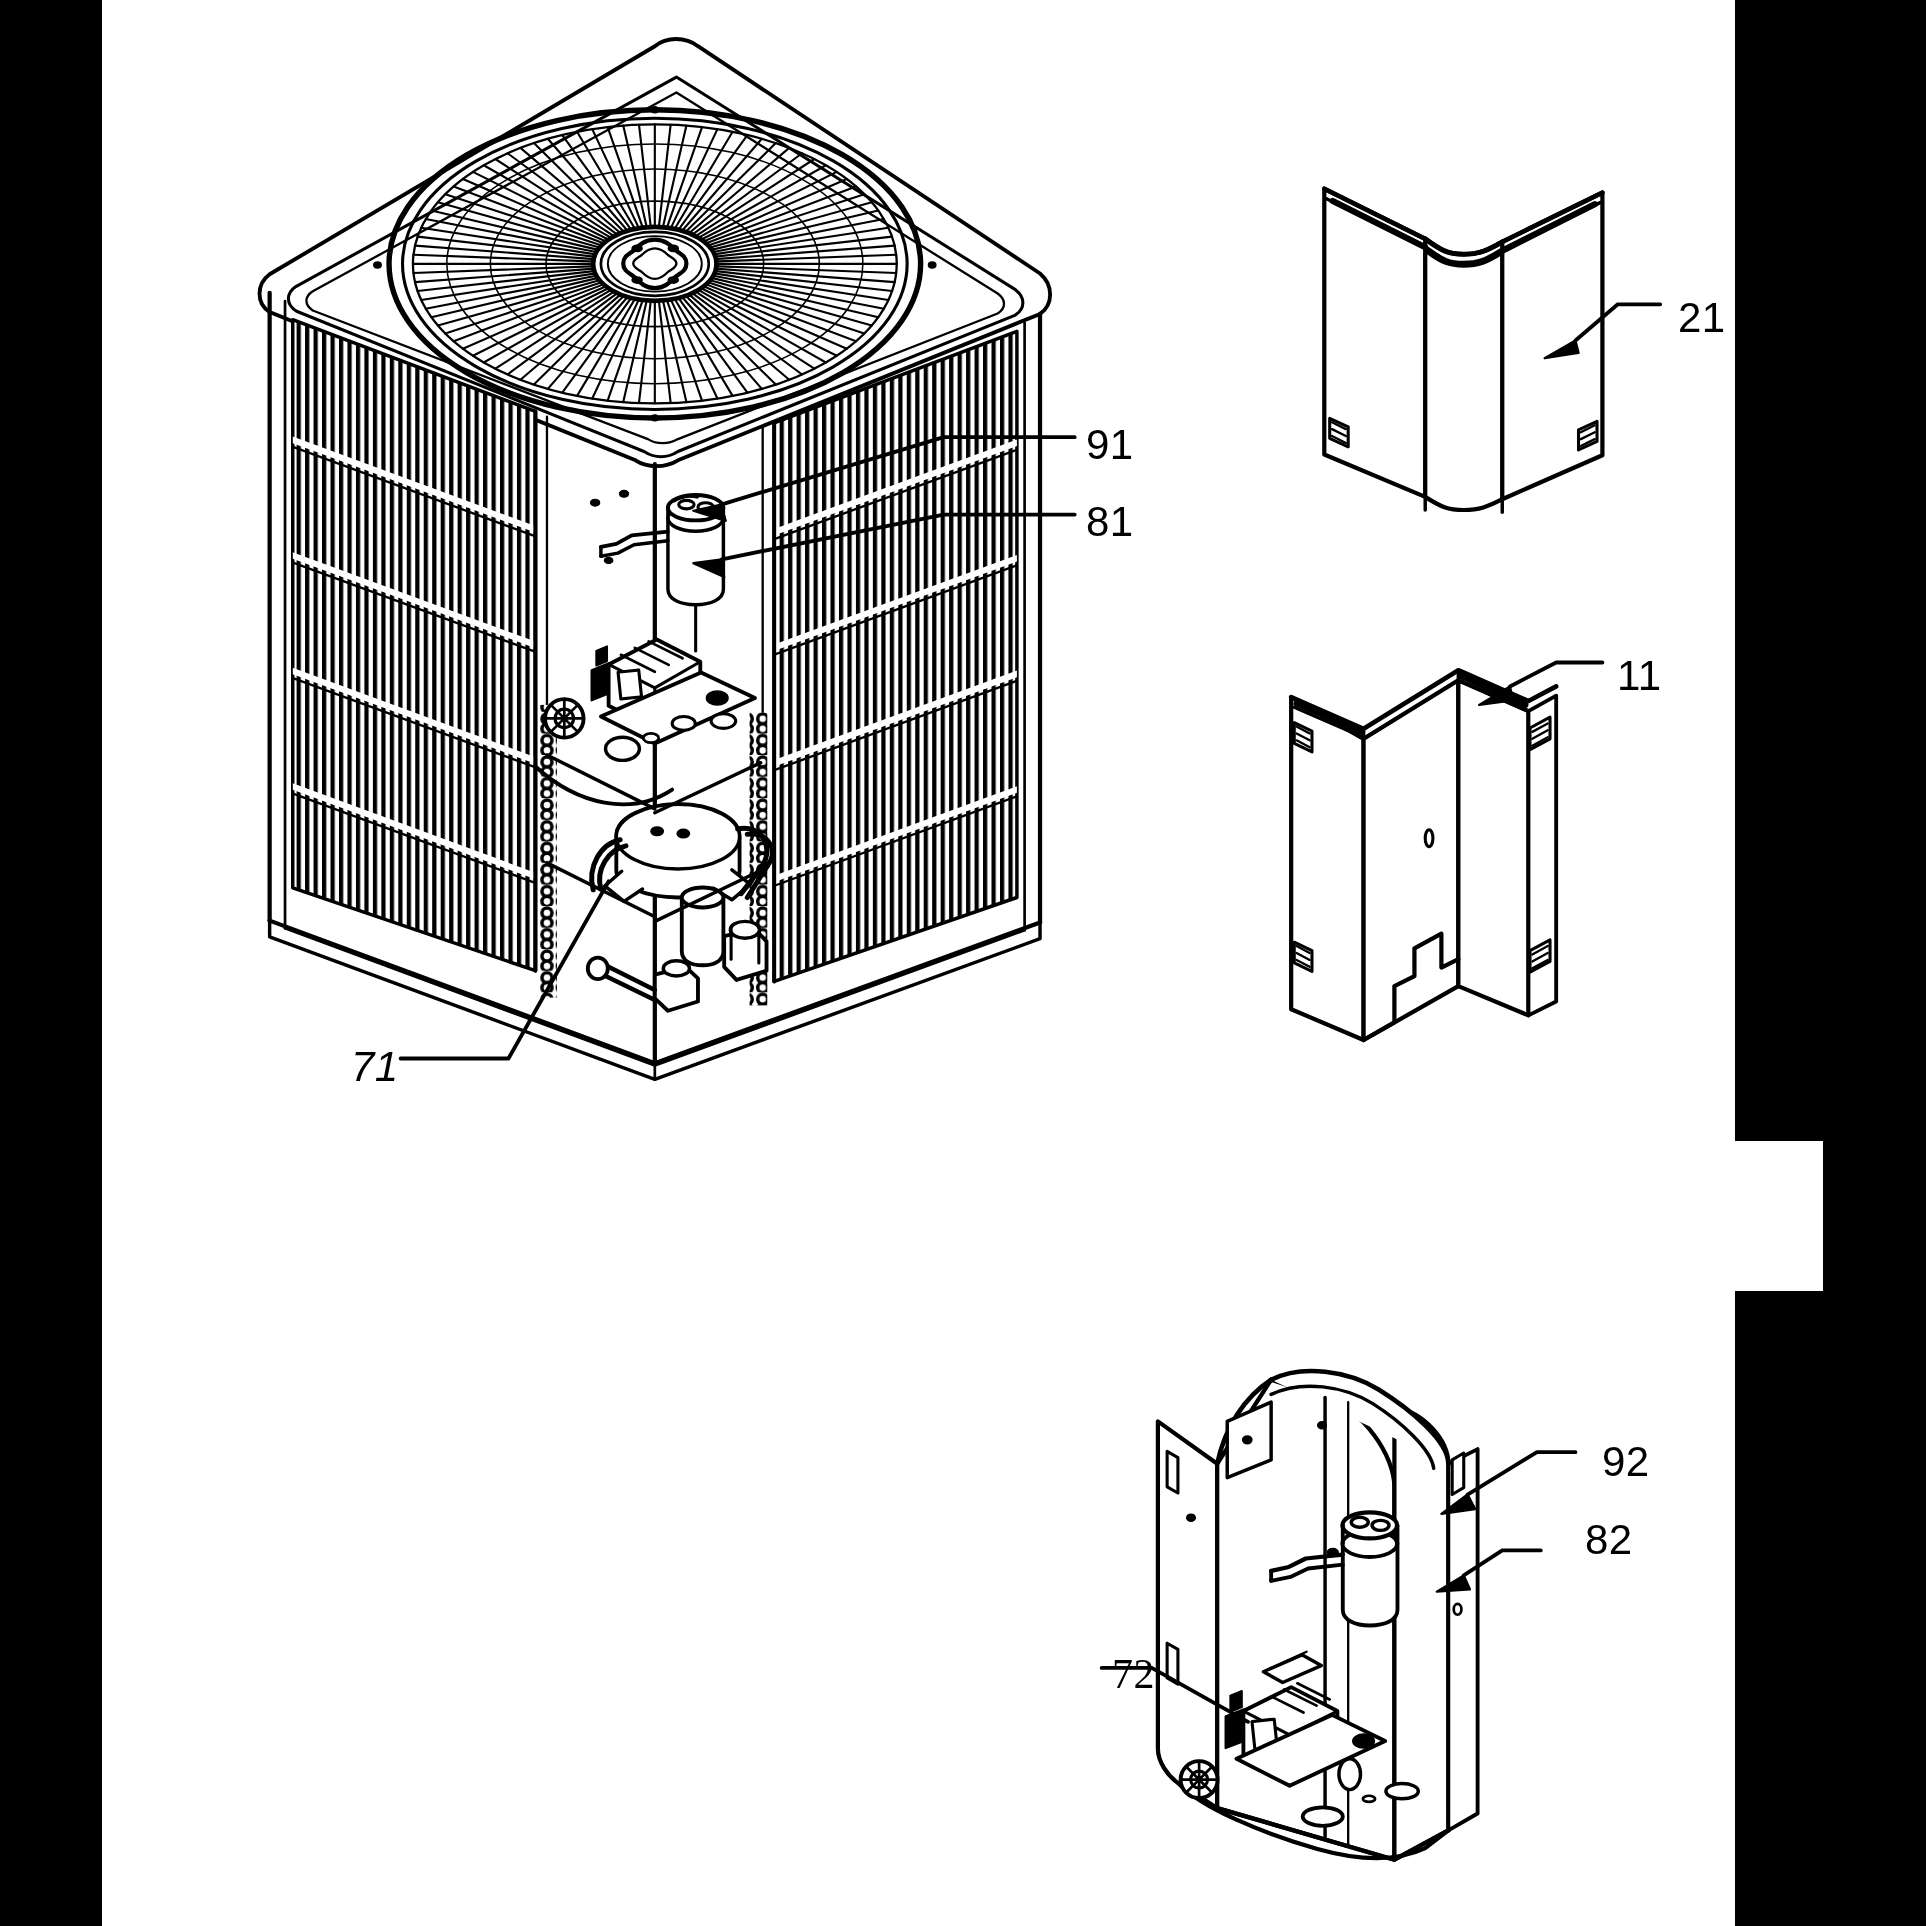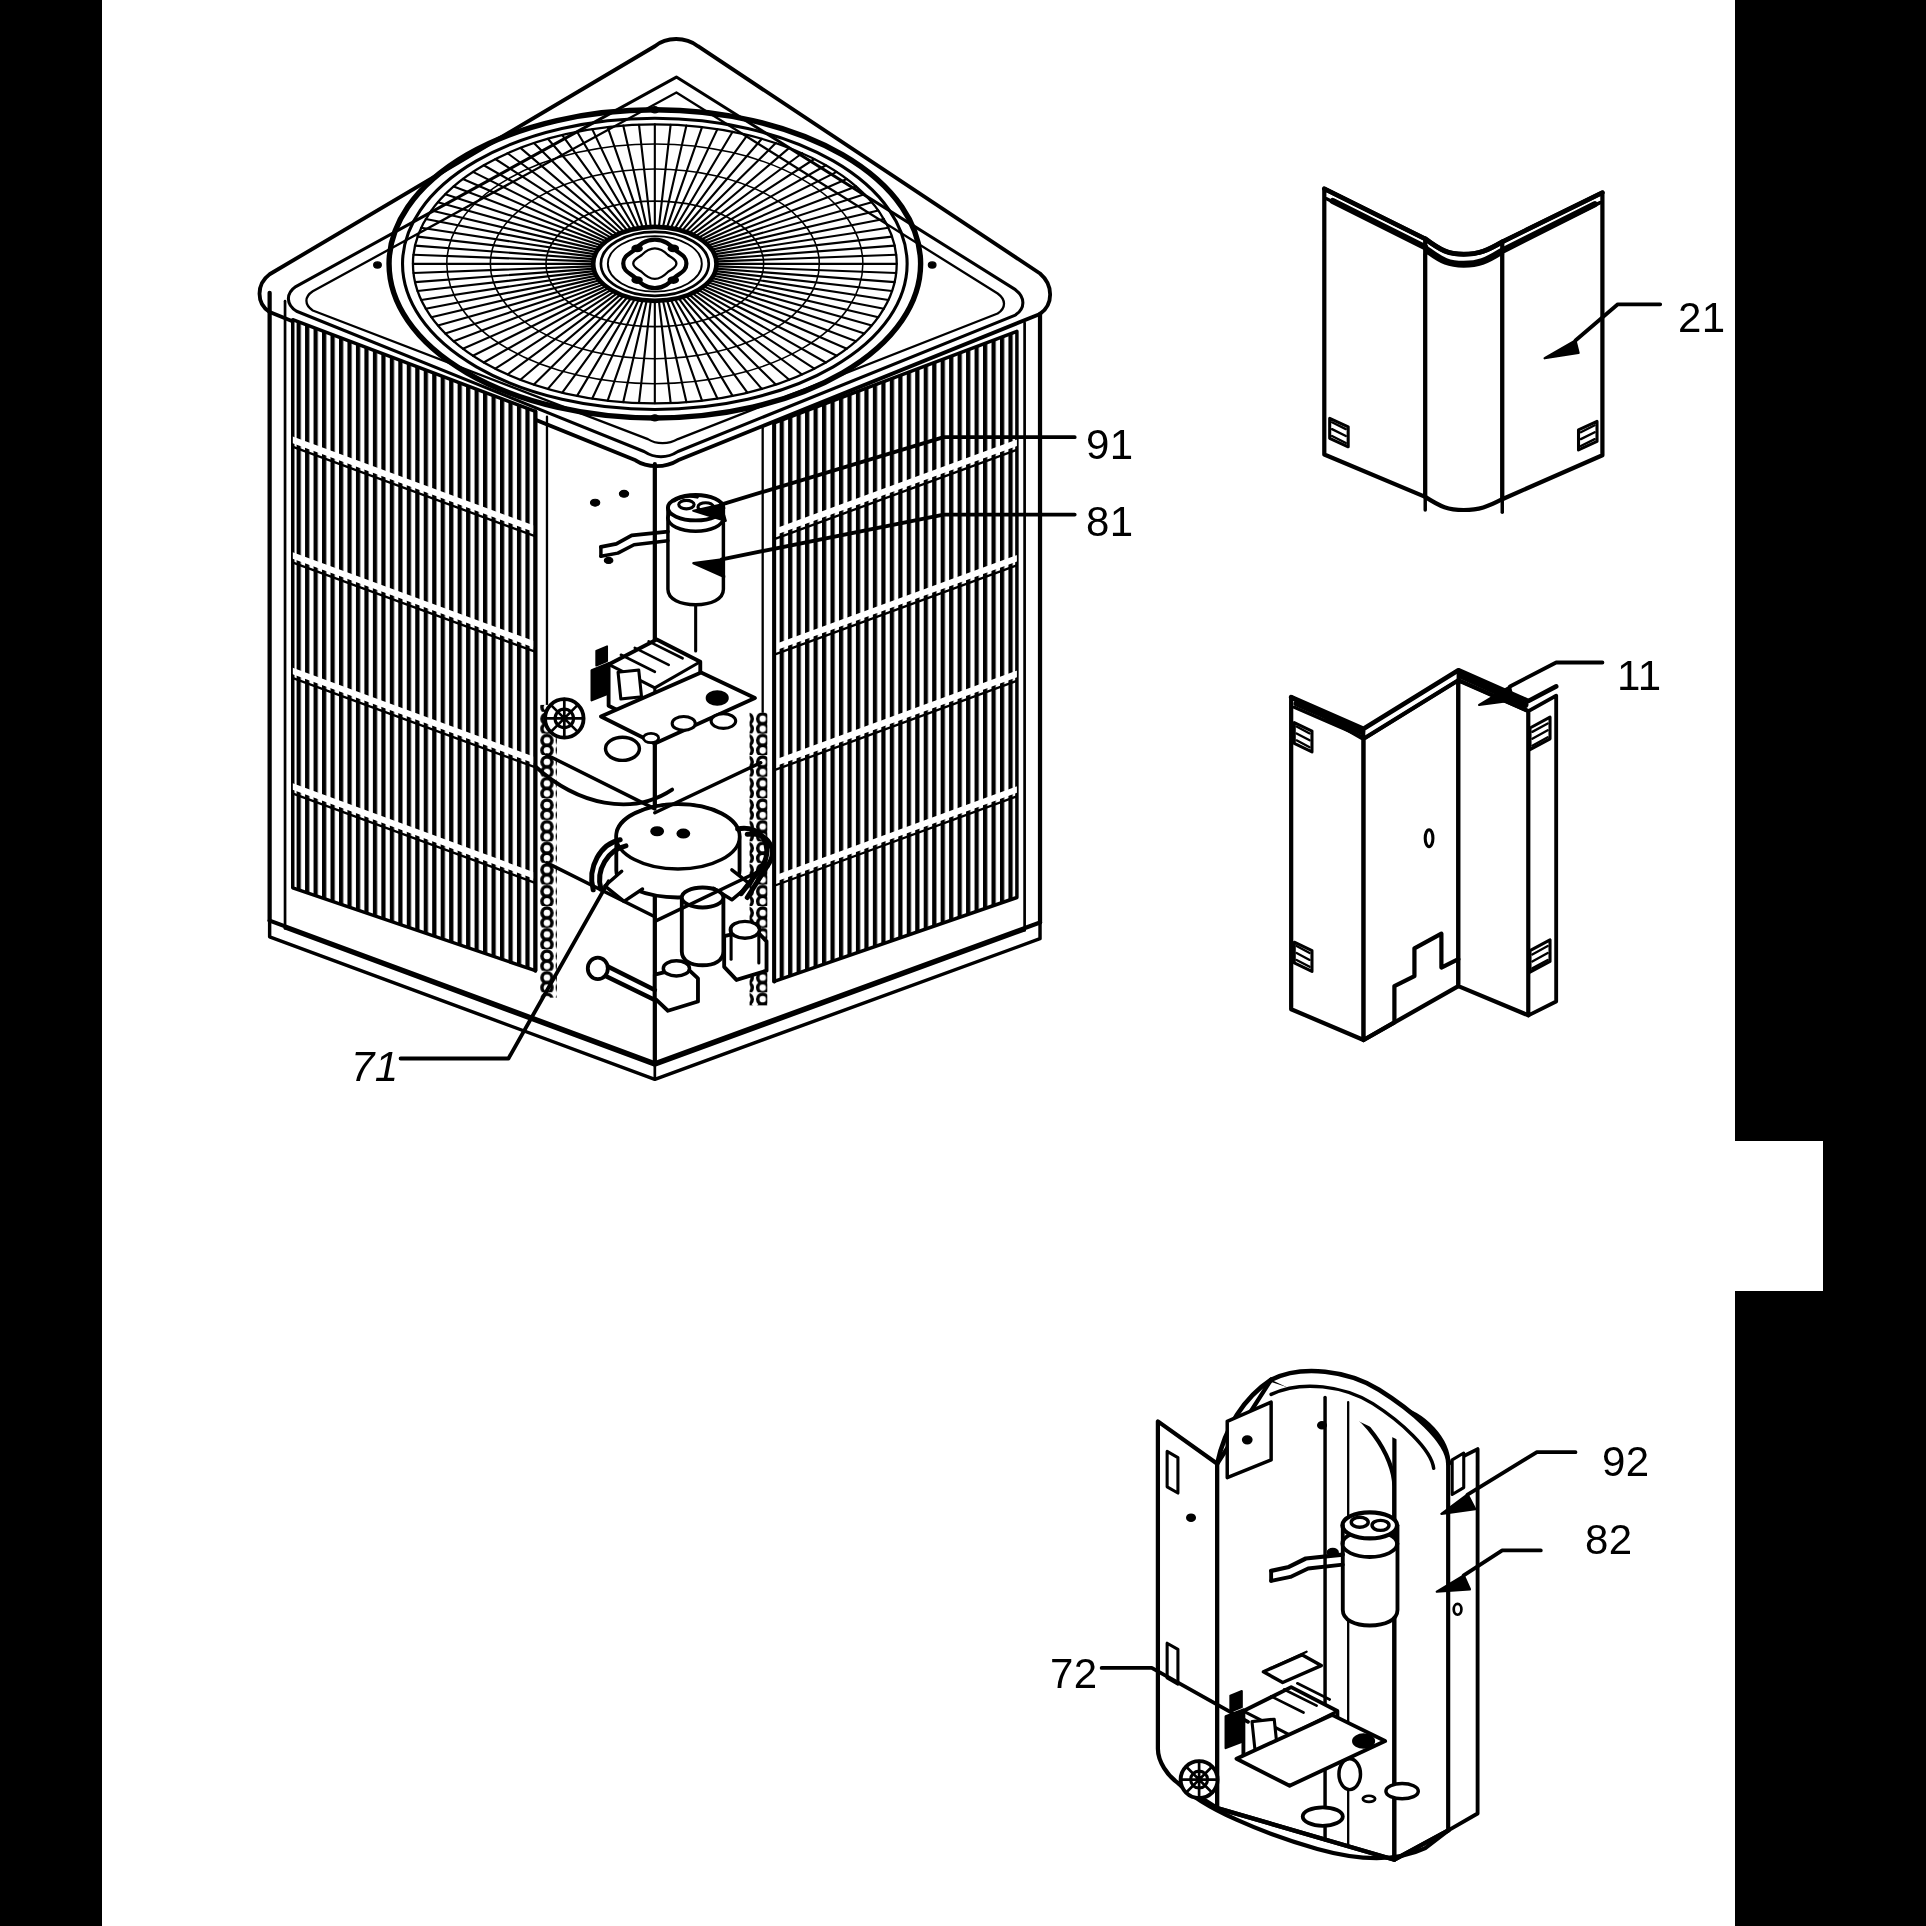--- a/index.html
+++ b/index.html
@@ -602,16 +602,16 @@
     </g>
   </svg>
 
   <div class="lbl" id="lbl-91" style="left: 1086px; top: 424px;">91</div>
   <div class="lbl" id="lbl-81" style="left: 1086px; top: 501px;">81</div>
   <div class="lbl" id="lbl-71" style="left: 351px; top: 1046px; font-style: italic;">71</div>
   <div class="lbl" id="lbl-21" style="left: 1678px; top: 297px;">21</div>
   <div class="lbl" id="lbl-11" style="left: 1617px; top: 655px;">11</div>
   <div class="lbl" id="lbl-92" style="left: 1586px; top: 1441px; margin-left: 16px;">92</div>
   <div class="lbl" id="lbl-82" style="left: 1551px; top: 1519px; margin-left: 34px;">82</div>
-  <div class="lbl" id="lbl-72" style="left: 1050px; top: 1653px;">72</div>
+  <div class="lbl" id="lbl-72" style="left: 1112px; top: 1653px; font-family: Liberation Serif, serif;">72</div>
 
 </div>
 
 
 </body></html>

